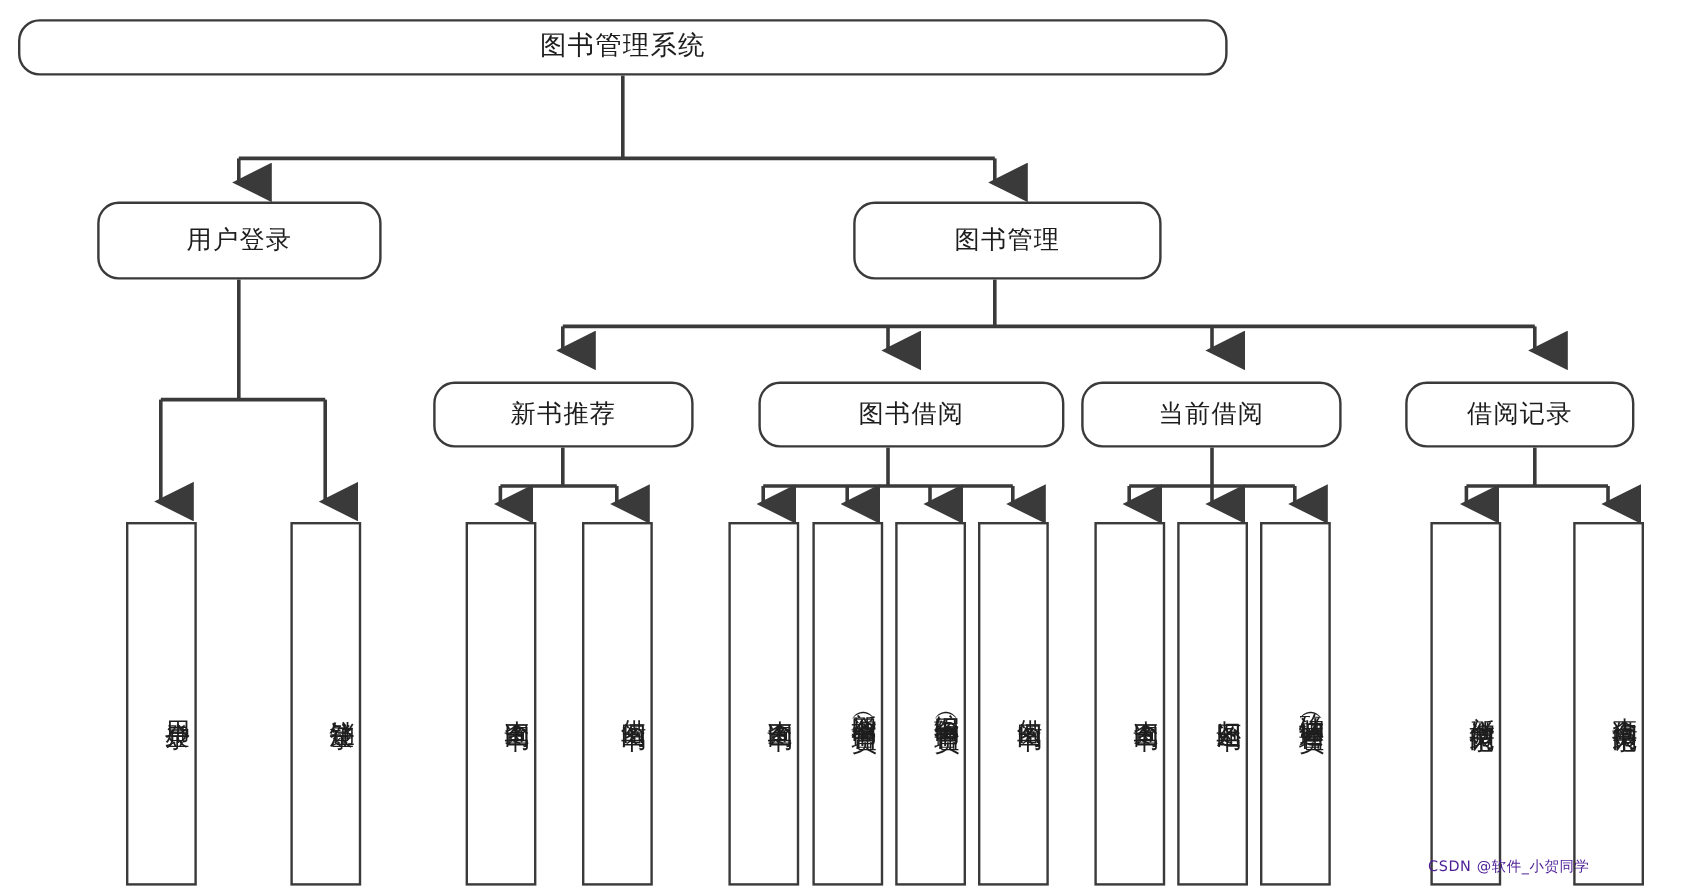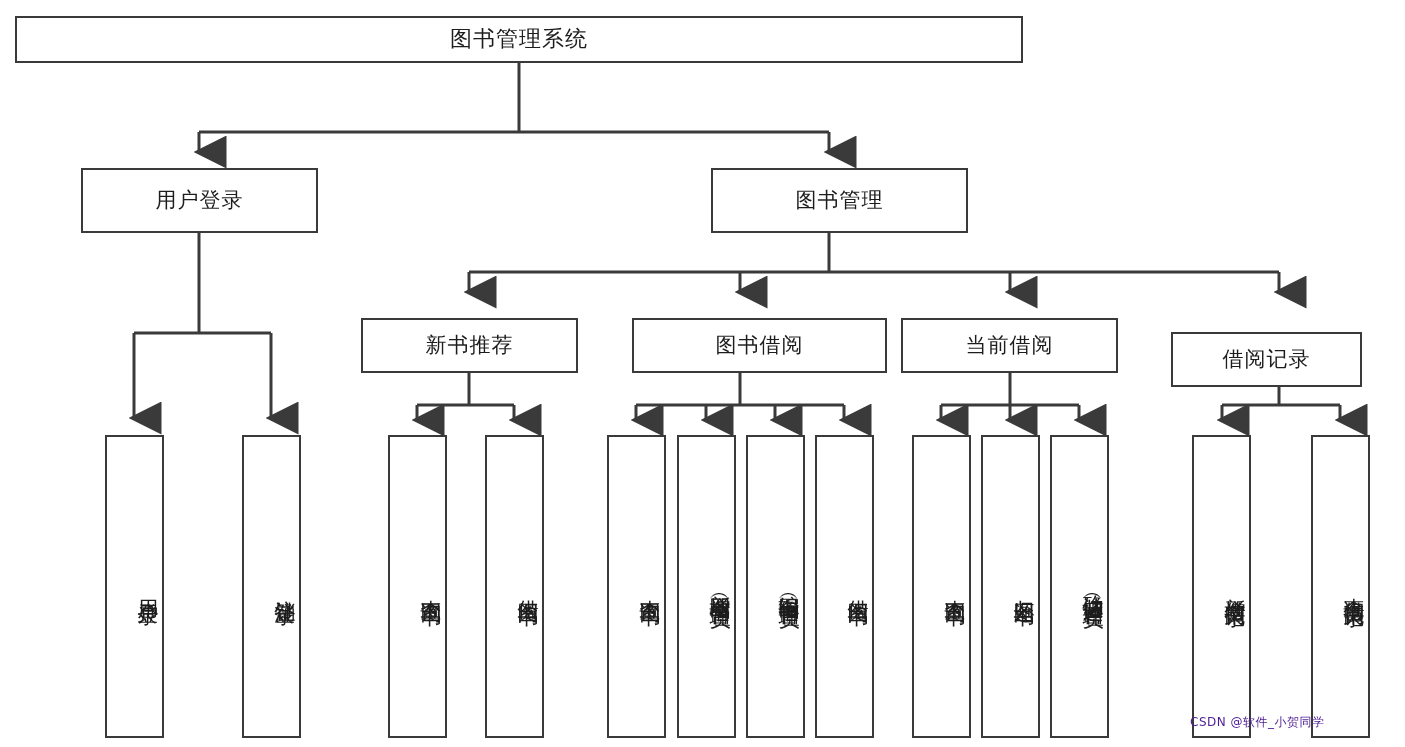--- a/index.html
+++ b/index.html
@@ -33,20 +33,21 @@
     border: 2px solid #3a3a3a;
     display: flex;
     align-items: center;
     justify-content: center;
     color: #1d1d1d;
   }
   .node.horiz {
     font-size: 21px;
     letter-spacing: 1px;
     line-height: 1.2;
+    border-radius: 18px;
   }
   .node.vert {
     writing-mode: vertical-rl;
     text-orientation: upright;
     font-size: 21px;
     line-height: 1.38;
     letter-spacing: 2px;
     padding-top: 16px;
     padding-bottom: 16px;
     align-items: flex-start;
@@ -136,21 +137,21 @@
 
   <div class="node horiz" style="left:361px; top:318px; width:217px; height:55px;">
     <span>新书推荐</span>
   </div>
   <div class="node horiz" style="left:632px; top:318px; width:255px; height:55px;">
     <span>图书借阅</span>
   </div>
   <div class="node horiz" style="left:901px; top:318px; width:217px; height:55px;text-align:right;">
     <span>当前借阅</span>
   </div>
-  <div class="node horiz" style="left:1171px; top:332px; width:191px; height:55px;">
+  <div class="node horiz" style="left:1171px; top:318px; width:191px; height:55px;">
     <span>借阅记录</span>
   </div>
 
   <div class="node vert" style="left:105px; top:435px; width:59px; height:303px;">
     <span class="vlabel">用户登录</span>
   </div>
   <div class="node vert" style="left:242px; top:435px; width:59px; height:303px;">
     <span class="vlabel">注销登录</span>
   </div>
 

